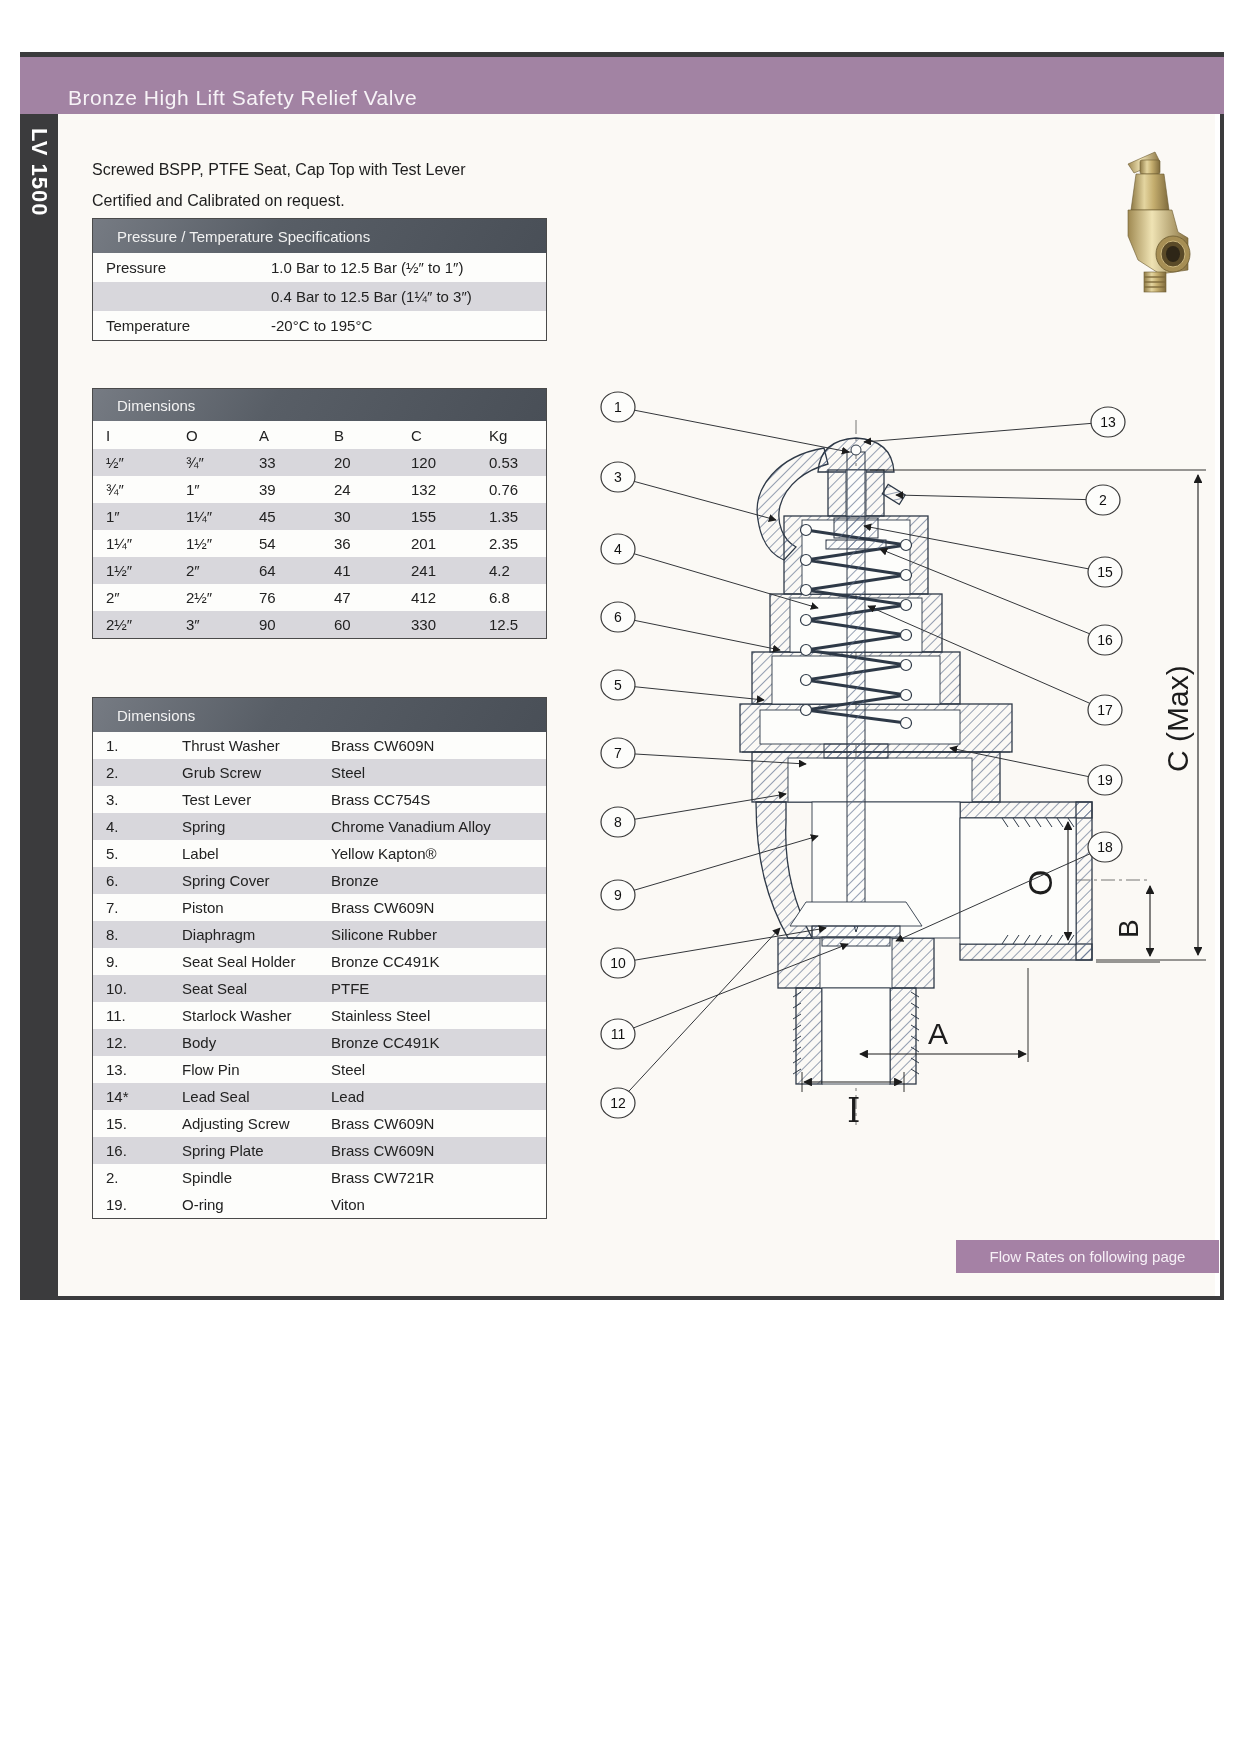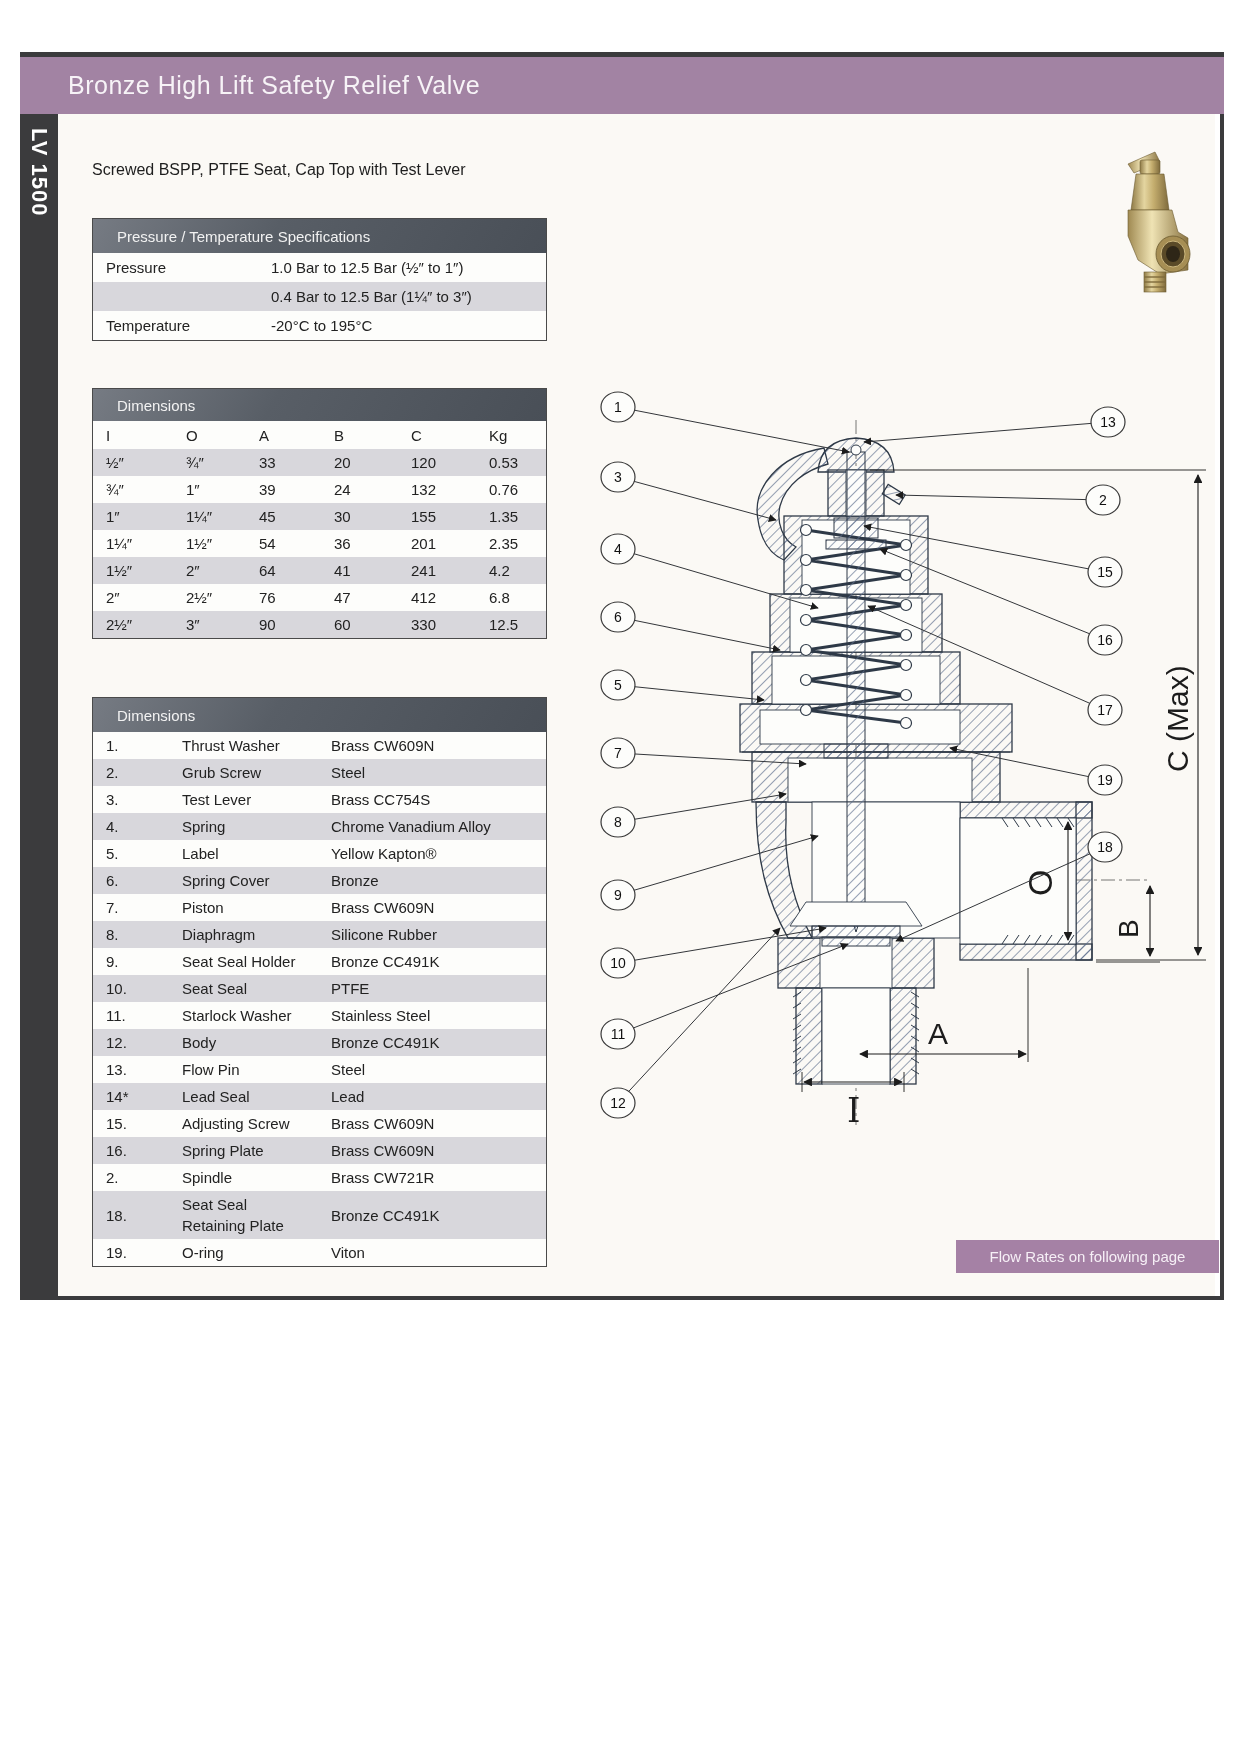--- a/index.html
+++ b/index.html
@@ -1,20 +1,20 @@
 <!DOCTYPE html>
 <html><head>
 <meta charset="utf-8">
 <style>
   html,body{margin:0;padding:0;background:#fff;}
   .page{position:relative;width:1243px;height:1757px;background:#ffffff;overflow:hidden;
         font-family:"Liberation Sans","DejaVu Sans",sans-serif;color:#222;}
   .band-topedge{position:absolute;left:20px;top:52px;width:1204px;height:5px;background:#3b3b3d;}
   .band{position:absolute;left:20px;top:57px;width:1204px;height:57px;background:#a283a3;}
-  .band-title{position:absolute;left:48px;top:0;line-height:57px;font-size:25px;color:#f7f3f7;letter-spacing:.5px;}
+  .band-title{position:absolute;left:48px;top:12px;line-height:57px;font-size:21px;color:#f7f3f7;letter-spacing:.5px;}
   .sidebar{position:absolute;left:20px;top:114px;width:38px;height:1186px;background:#3b3b3d;}
   .sidebar-code{position:absolute;left:6px;top:14px;writing-mode:vertical-rl;font-size:22px;font-weight:bold;
         color:#fff;letter-spacing:1px;white-space:nowrap;}
   .right-border{position:absolute;left:1220px;top:114px;width:4px;height:1186px;background:#3b3b3d;}
   .bottom-border{position:absolute;left:20px;top:1296px;width:1204px;height:4px;background:#3b3b3d;}
   .content{position:absolute;left:58px;top:114px;width:1157px;height:1182px;background:#fbf9f5;}
   .desc{position:absolute;left:34px;top:40px;font-size:16px;line-height:31px;color:#1e1e1e;}
   
   .dtable{position:absolute;left:34px;width:455px;border:1px solid #4a4a4a;background:#fdfdfb;box-sizing:border-box;}
   .dtable .thead{background:linear-gradient(120deg,#767b83 0%,#585e66 40%,#494f57 100%);
@@ -64,20 +64,21 @@
   <div class="sidebar">
     <span class="sidebar-code">LV 1500</span>
   </div>
   <div class="right-border"></div>
   <div class="bottom-border"></div>
 
   <div class="content">
 
     <div class="desc">
       <div>Screwed BSPP, PTFE Seat, Cap Top with Test Lever</div>
+      <div>Certified and Calibrated on request.</div>
     </div>
 
     <svg class="photo" viewBox="0 0 102 162">
       <defs>
         <linearGradient id="brass1" x1="0" y1="0" x2="1" y2="0">
           <stop offset="0" stop-color="#8f7a46"></stop>
             <stop offset=".35" stop-color="#e4d5a0"></stop>
           <stop offset=".6" stop-color="#c4ad6e"></stop>
             <stop offset="1" stop-color="#7e6a3c"></stop>
         </linearGradient>
@@ -292,26 +293,20 @@
             </tr>
             <tr class="alt">
               <td>16.</td>
               <td>Spring Plate</td>
               <td>Brass CW609N</td>
             </tr>
             <tr>
               <td>2.</td>
               <td>Spindle</td>
               <td>Brass CW721R</td>
-            </tr>
-            <tr class="alt tall">
-              <td>18.</td>
-              <td class="pre">Seat Seal
-Retaining Plate</td>
-              <td>Bronze CC491K</td>
             </tr>
             <tr>
               <td>19.</td>
               <td>O-ring</td>
               <td>Viton</td>
             </tr>
           </tbody>
       </table>
     </div>
 

